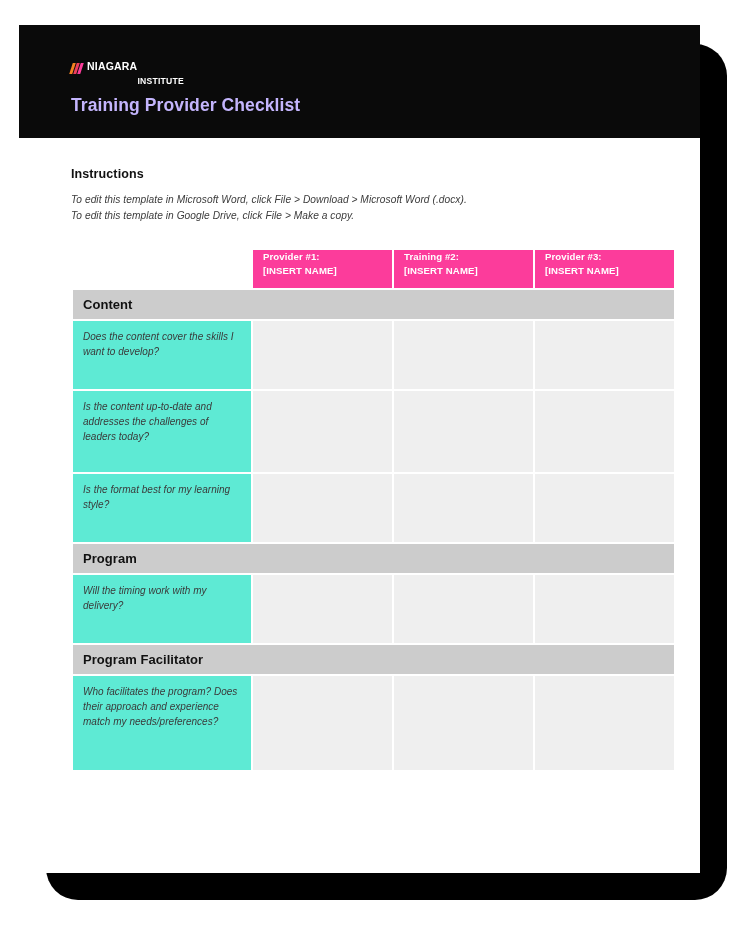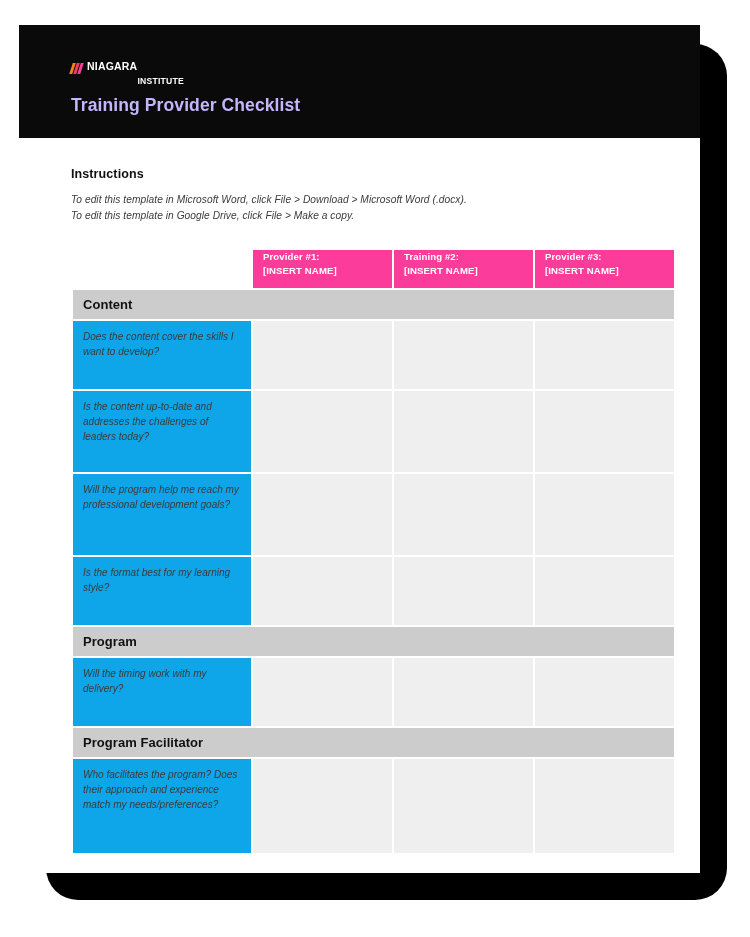--- a/index.html
+++ b/index.html
@@ -164,21 +164,21 @@
     background: #cccccc;
     color: #111111;
     font-size: 13px;
     font-weight: 700;
     padding: 7px 10px 7px 10px;
     letter-spacing: 0.05px;
   }
 
   
   .q-cell {
-    background: #0ea5e9;
+    background: #5eead4;
     color: #3a3a3a;
     font-size: 10px;
     font-style: italic;
     line-height: 1.48;
     vertical-align: top;
     padding: 9px 10px 10px 10px;
     letter-spacing: 0.03px;
     margin-left: 11px;
   }
   .a-cell {
@@ -255,26 +255,20 @@
                 <td class="a-cell"></td>
                 <td class="a-cell"></td>
               </tr>
               <tr>
                 <td class="q-cell rh-3">Is the content up-to-date and addresses the challenges of leaders today?</td>
                 <td class="a-cell"></td>
                 <td class="a-cell"></td>
                 <td class="a-cell"></td>
               </tr>
               <tr>
-                <td class="q-cell rh-3">Will the program help me reach my professional development goals?</td>
-                <td class="a-cell"></td>
-                <td class="a-cell"></td>
-                <td class="a-cell"></td>
-              </tr>
-              <tr>
                 <td class="q-cell rh-2">Is the format best for my learning style?</td>
                 <td class="a-cell"></td>
                 <td class="a-cell"></td>
                 <td class="a-cell"></td>
               </tr>
               <tr>
                 <td class="section-head" colspan="4">Program</td>
               </tr>
               <tr>
                 <td class="q-cell rh-2">Will the timing work with my delivery?</td>

